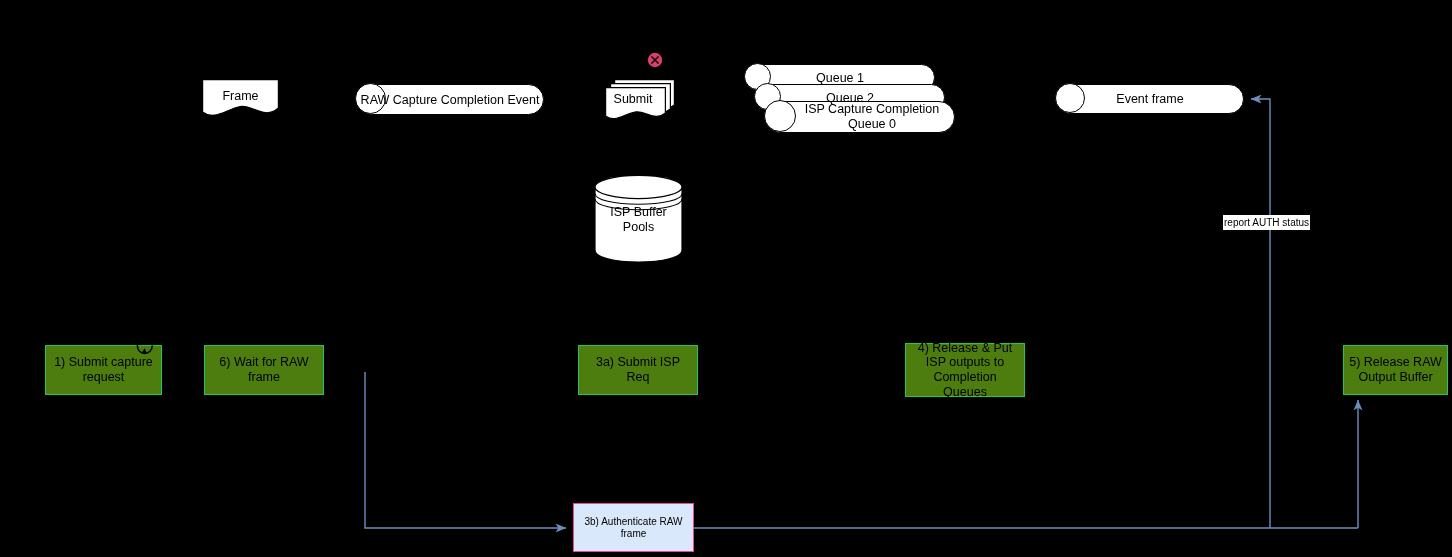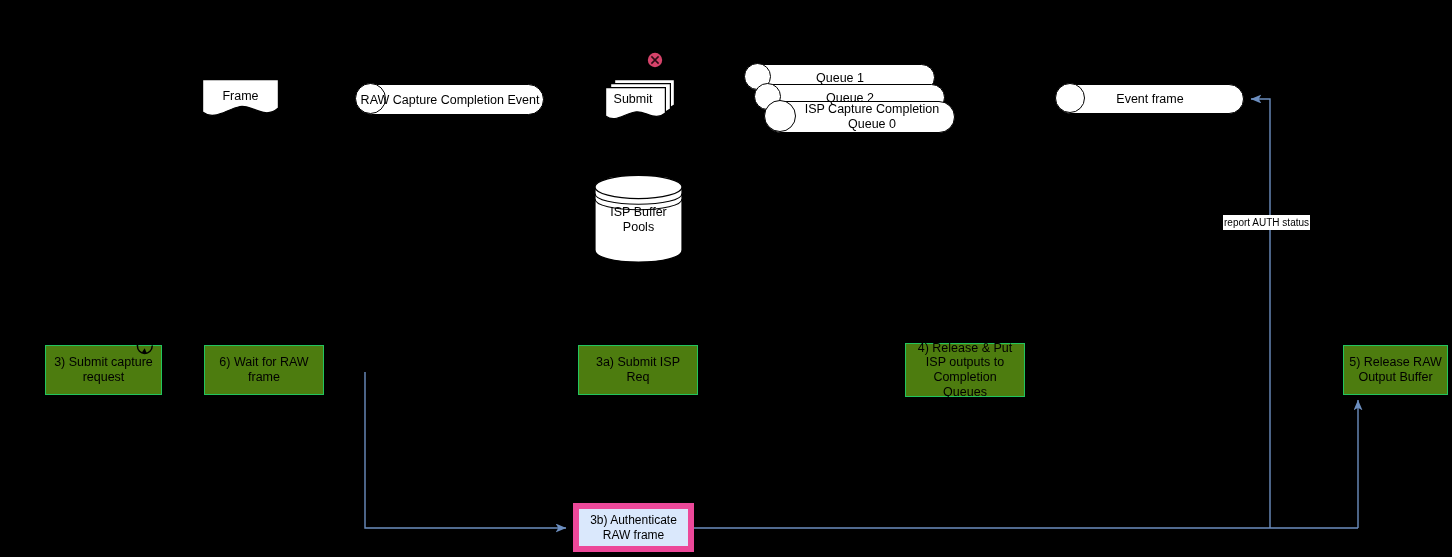--- a/index.html
+++ b/index.html
@@ -10,21 +10,21 @@
   }
   #canvas{position:absolute;inset:0;width:1452px;height:557px;}
 
   
   .node{position:absolute;box-sizing:border-box;display:flex;align-items:center;
         justify-content:center;text-align:center;line-height:1.18;}
   .txt{position:relative;z-index:3;padding:0 4px;}
 
   
   .pbox{background:#4d7c0f;border:1px solid #22c55e;font-size:12.5px;text-align:center;}
-  .pbox-blue{background:#dae8fc;border:6px solid #ec4899;font-size:12px;color:#000;}
+  .pbox-blue{background:#dae8fc;border:1px solid #ec4899;font-size:10px;color:#000;}
 
   
   .queue{position:absolute;}
   .queue .body{position:absolute;left:0;top:0;right:0;bottom:0;
      background:#fff;border:1px solid #000;border-radius:999px;box-sizing:border-box;}
   .queue .lcirc{position:absolute;left:-1px;top:-1px;width:var(--qc);height:var(--qc);
      border-radius:50%;background:#fff;border:1px solid #000;box-sizing:border-box;z-index:2;}
   .queue .qlabel{position:absolute;left:0;right:0;top:50%;transform:translateY(-50%);
      text-align:center;font-size:12.5px;z-index:3;line-height:1.18;}
 
@@ -141,21 +141,21 @@
   <svg width="89" height="89" viewBox="0 0 89 89">
     <path d="M1,13 V76 C1,83.5 20.7,88 44.5,88 C68.3,88 88,83.5 88,76 V13 Z" fill="#ffffff" stroke="#000000" stroke-width="1.2"></path>
     <ellipse cx="44.5" cy="13" rx="43.5" ry="11.6" fill="#ffffff" stroke="#000000" stroke-width="1.2"></ellipse>
     <path d="M1,19.5 C1,26 20.7,30.3 44.5,30.3 C68.3,30.3 88,26 88,19.5" fill="none" stroke="#000000" stroke-width="1.1"></path>
     <path d="M1,25 C1,31.4 20.7,35.7 44.5,35.7 C68.3,35.7 88,31.4 88,25" fill="none" stroke="#000000" stroke-width="1.1"></path>
   </svg>
   <div class="clabel">ISP Buffer Pools</div>
 </div>
 
 <div class="node pbox" style="left:45px;top:345px;width:117px;height:50px;">
-  <span class="txt">3) Submit capture request</span>
+  <span class="txt">1) Submit capture request</span>
 </div>
 <div class="loop-icon" style="left:133px;top:334px;width:24px;height:24px;">
   <svg width="24" height="24" viewBox="0 0 24 24">
     <path d="M19.2,12 A7.4,7.4 0 1 1 12,4.6" fill="none" stroke="#000" stroke-width="1.5" stroke-linecap="round" stroke-dasharray="30 6"></path>
     <path d="M12.2,1.4 L16.2,5.0 L11.4,7.4 z" fill="#000"></path>
     <path d="M11.2,15.4 L15.2,19.0 L10.4,21.4 z" fill="#000" transform="rotate(150 12 18)"></path>
   </svg>
 </div>
 
 <div class="node pbox" style="left:204px;top:345px;width:120px;height:50px;">

